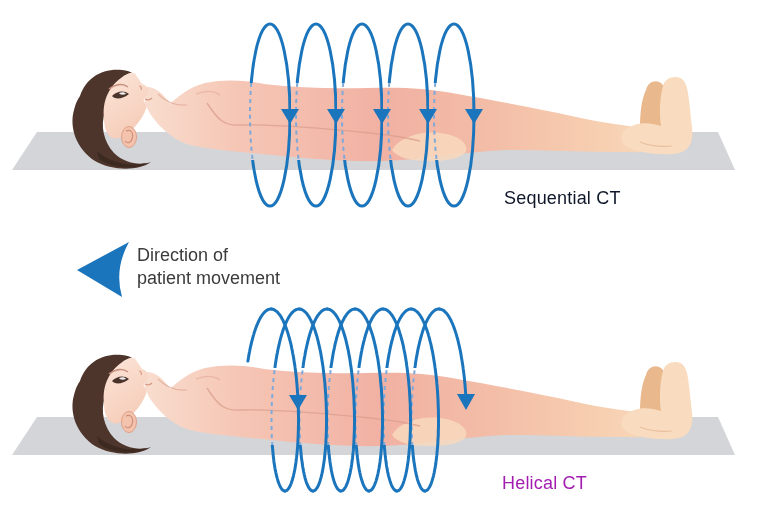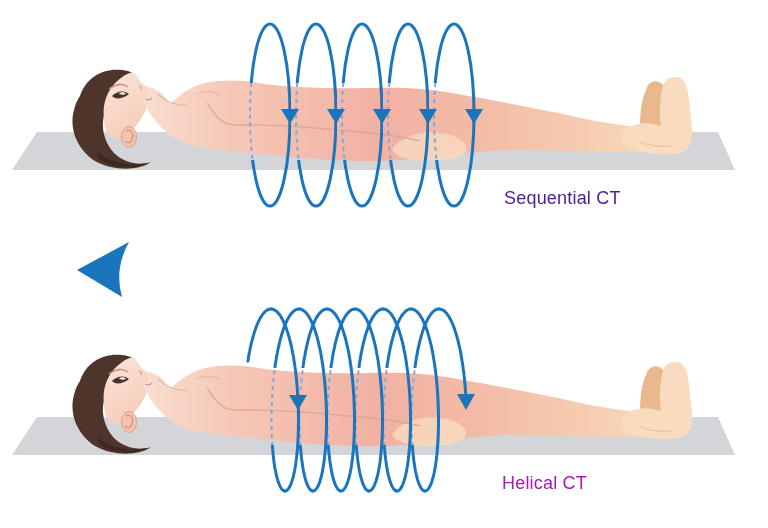--- a/index.html
+++ b/index.html
@@ -110,15 +110,19 @@
         <path d="M247.9 361.1L248.3 358.7L248.7 356.2L249.1 353.9L249.6 351.5L250.0 349.3L250.5 347.0L251.0 344.8L251.5 342.7L252.0 340.6L252.6 338.5L253.1 336.5L253.7 334.6L254.2 332.8L254.8 330.9L255.4 329.2L256.0 327.5L256.6 325.9L257.3 324.3L257.9 322.9L258.5 321.4L259.2 320.1L259.9 318.8L260.5 317.6L261.2 316.5L261.9 315.5L262.6 314.5L263.3 313.6L264.0 312.8L264.7 312.0L265.4 311.4L266.2 310.8L266.9 310.3L267.6 309.9L268.3 309.5L269.1 309.3L269.8 309.1L270.5 309.0L271.3 309.0M284.7 491.0L284.2 490.9L283.8 490.7L283.3 490.5L282.8 490.1L282.4 489.7L281.9 489.2L281.5 488.6L281.0 488.0L280.6 487.2L280.1 486.4L279.7 485.5L279.3 484.5L278.9 483.5L278.5 482.4L278.0 481.2L277.7 479.9L277.3 478.6L276.9 477.1L276.5 475.7L276.2 474.1L275.8 472.5L275.5 470.8L275.1 469.1L274.8 467.2L274.5 465.4L274.2 463.5L273.9 461.5L273.7 459.4L273.4 457.3L273.2 455.2L273.0 453.0L272.8 450.7L272.6 448.5L272.4 446.1L272.2 443.8L272.1 441.3L272.0 438.9L271.8 436.4L271.7 433.9L271.7 431.3L271.6 428.8L271.5 426.2L271.5 423.5L271.5 420.9L271.5 418.2L271.5 415.5L271.6 412.8L271.6 410.1L271.7 407.4L271.8 404.7L271.9 402.0L272.0 399.2L272.2 396.5L272.4 393.8L272.5 391.1L272.7 388.3L273.0 385.6L273.2 383.0L273.4 380.3L273.7 377.6L274.0 375.0L274.3 372.4L274.6 369.8L275.0 367.2L275.3 364.7L275.7 362.2L276.1 359.7L276.5 357.3L276.9 354.9L277.4 352.6L277.8 350.3L278.3 348.0L278.8 345.8L279.3 343.6L279.8 341.5L280.3 339.4L280.9 337.4L281.4 335.5L282.0 333.6L282.6 331.7L283.1 330.0L283.7 328.2L284.4 326.6L285.0 325.0L285.6 323.5L286.3 322.1L286.9 320.7L287.6 319.4L288.2 318.2L288.9 317.0L289.6 315.9L290.3 314.9L291.0 314.0L291.7 313.1L292.4 312.4L293.1 311.7L293.8 311.0L294.6 310.5L295.3 310.1L296.0 309.7L296.7 309.4L297.5 309.2L298.2 309.0L298.9 309.0L299.7 309.0M312.9 491.0L312.4 490.9L312.0 490.8L311.5 490.6L311.0 490.3L310.6 489.9L310.1 489.4L309.7 488.9L309.2 488.3L308.8 487.6L308.3 486.8L307.9 485.9L307.5 485.0L307.0 484.0L306.6 482.9L306.2 481.7L305.8 480.5L305.4 479.2L305.0 477.8L304.7 476.3L304.3 474.8L304.0 473.2L303.6 471.6L303.3 469.8L303.0 468.1L302.6 466.2L302.4 464.3L302.1 462.3L301.8 460.3L301.5 458.3L301.3 456.1L301.1 454.0L300.9 451.7L300.7 449.5L300.5 447.2L300.3 444.8L300.1 442.4L300.0 440.0L299.9 437.5L299.8 435.0L299.7 432.5L299.6 429.9L299.6 427.3L299.5 424.7L299.5 422.1L299.5 419.4L299.5 416.7L299.5 414.0L299.6 411.3L299.7 408.6L299.8 405.9L299.9 403.2L300.0 400.4L300.1 397.7L300.3 395.0L300.5 392.3L300.6 389.5L300.9 386.8L301.1 384.1L301.3 381.5L301.6 378.8L301.9 376.1L302.2 373.5L302.5 370.9L302.8 368.4L303.2 365.8L303.5 363.3L303.9 360.8L304.3 358.4L304.8 356.0L305.2 353.6L305.6 351.3L306.1 349.0L306.6 346.7L307.1 344.6L307.6 342.4L308.1 340.3L308.6 338.3L309.2 336.3L309.7 334.4L310.3 332.5L310.9 330.7L311.5 329.0L312.1 327.3L312.7 325.7L313.3 324.2L314.0 322.7L314.6 321.3L315.3 319.9L315.9 318.7L316.6 317.5L317.3 316.4L318.0 315.3L318.7 314.4L319.4 313.5L320.1 312.7L320.8 312.0L321.5 311.3L322.2 310.7L323.0 310.2L323.7 309.8L324.4 309.5L325.2 309.3L325.9 309.1L326.6 309.0L327.4 309.0M340.6 491.0L340.2 490.9L339.7 490.7L339.3 490.4L338.8 490.1L338.3 489.6L337.9 489.1L337.4 488.5L337.0 487.9L336.5 487.1L336.1 486.3L335.7 485.4L335.2 484.4L334.8 483.4L334.4 482.2L334.0 481.0L333.6 479.7L333.2 478.4L332.8 477.0L332.5 475.5L332.1 473.9L331.8 472.3L331.4 470.6L331.1 468.8L330.8 467.0L330.5 465.2L330.2 463.2L329.9 461.2L329.7 459.2L329.4 457.1L329.2 454.9L328.9 452.7L328.7 450.5L328.5 448.2L328.4 445.8L328.2 443.5L328.1 441.0L327.9 438.6L327.8 436.1L327.7 433.6L327.6 431.0L327.6 428.4L327.5 425.8L327.5 423.2L327.5 420.6L327.5 417.9L327.5 415.2L327.6 412.5L327.6 409.8L327.7 407.1L327.8 404.4L327.9 401.6L328.1 398.9L328.2 396.2L328.4 393.5L328.6 390.7L328.8 388.0L329.0 385.3L329.2 382.6L329.5 380.0L329.8 377.3L330.0 374.7L330.4 372.1L330.7 369.5L331.0 366.9L331.4 364.4L331.8 361.9L332.2 359.4L332.6 357.0L333.0 354.6L333.4 352.3L333.9 350.0L334.4 347.7L334.8 345.5L335.3 343.3L335.9 341.2L336.4 339.2L336.9 337.2L337.5 335.2L338.0 333.3L338.6 331.5L339.2 329.7L339.8 328.0L340.4 326.4L341.1 324.8L341.7 323.3L342.3 321.9L343.0 320.5L343.7 319.2L344.3 318.0L345.0 316.9L345.7 315.8L346.4 314.8L347.1 313.9L347.8 313.0L348.5 312.3L349.2 311.6L349.9 311.0L350.6 310.5L351.4 310.0L352.1 309.6L352.8 309.4L353.6 309.2L354.3 309.0L355.0 309.0M368.9 491.0L368.4 490.9L367.9 490.8L367.5 490.5L367.0 490.2L366.5 489.8L366.1 489.4L365.6 488.8L365.2 488.2L364.7 487.5L364.3 486.7L363.9 485.8L363.4 484.9L363.0 483.8L362.6 482.7L362.2 481.6L361.8 480.3L361.4 479.0L361.0 477.6L360.6 476.1L360.3 474.6L359.9 473.0L359.6 471.3L359.2 469.6L358.9 467.8L358.6 466.0L358.3 464.1L358.0 462.1L357.8 460.1L357.5 458.0L357.3 455.9L357.0 453.7L356.8 451.5L356.6 449.2L356.4 446.9L356.3 444.5L356.1 442.1L356.0 439.7L355.9 437.2L355.8 434.7L355.7 432.2L355.6 429.6L355.6 427.0L355.5 424.4L355.5 421.7L355.5 419.1L355.5 416.4L355.6 413.7L355.6 411.0L355.7 408.3L355.8 405.6L355.9 402.8L356.0 400.1L356.1 397.4L356.3 394.6L356.5 391.9L356.7 389.2L356.9 386.5L357.1 383.8L357.4 381.1L357.6 378.5L357.9 375.8L358.2 373.2L358.5 370.6L358.9 368.0L359.2 365.5L359.6 363.0L360.0 360.5L360.4 358.1L360.8 355.7L361.2 353.3L361.7 351.0L362.1 348.7L362.6 346.5L363.1 344.3L363.6 342.2L364.2 340.1L364.7 338.0L365.2 336.1L365.8 334.2L366.4 332.3L367.0 330.5L367.6 328.8L368.2 327.1L368.8 325.5L369.4 324.0L370.1 322.5L370.7 321.1L371.4 319.8L372.0 318.5L372.7 317.4L373.4 316.3L374.1 315.2L374.8 314.3L375.5 313.4L376.2 312.6L376.9 311.9L377.6 311.2L378.3 310.7L379.1 310.2L379.8 309.8L380.5 309.5L381.2 309.2L382.0 309.1L382.7 309.0L383.4 309.0M396.6 491.0L396.1 490.9L395.7 490.7L395.2 490.4L394.7 490.0L394.3 489.6L393.8 489.1L393.4 488.5L392.9 487.8L392.5 487.0L392.0 486.2L391.6 485.3L391.2 484.3L390.8 483.2L390.4 482.1L390.0 480.9L389.6 479.6L389.2 478.2L388.8 476.8L388.4 475.3L388.1 473.7L387.7 472.1L387.4 470.4L387.1 468.6L386.7 466.8L386.4 464.9L386.2 463.0L385.9 461.0L385.6 458.9L385.4 456.8L385.1 454.7L384.9 452.5L384.7 450.2L384.5 447.9L384.4 445.6L384.2 443.2L384.0 440.8L383.9 438.3L383.8 435.8L383.7 433.3L383.6 430.7L383.6 428.1L383.5 425.5L383.5 422.9L383.5 420.2L383.5 417.6L383.5 414.9L383.6 412.2L383.6 409.5L383.7 406.8L383.8 404.0L383.9 401.3L384.1 398.6L384.2 395.8L384.4 393.1L384.6 390.4L384.8 387.7L385.0 385.0L385.3 382.3L385.5 379.6L385.8 377.0L386.1 374.4L386.4 371.7L386.7 369.2L387.1 366.6L387.4 364.1L387.8 361.6L388.2 359.1L388.6 356.7L389.0 354.3L389.5 352.0L389.9 349.7L390.4 347.4L390.9 345.2L391.4 343.1L391.9 341.0L392.5 338.9L393.0 336.9L393.5 335.0L394.1 333.1L394.7 331.3L395.3 329.5L395.9 327.8L396.5 326.2L397.1 324.6L397.8 323.1L398.4 321.7L399.1 320.4L399.7 319.1L400.4 317.9L401.1 316.7L401.8 315.7L402.5 314.7L403.2 313.8L403.9 312.9L404.6 312.2L405.3 311.5L406.0 310.9L406.7 310.4L407.5 310.0L408.2 309.6L408.9 309.3L409.7 309.1L410.4 309.0L411.1 309.0M424.8 491.0L424.3 490.9L423.9 490.8L423.4 490.5L422.9 490.2L422.5 489.8L422.0 489.3L421.6 488.7L421.1 488.1L420.7 487.4L420.2 486.6L419.8 485.7L419.4 484.7L418.9 483.7L418.5 482.6L418.1 481.4L417.7 480.2L417.3 478.8L417.0 477.4L416.6 476.0L416.2 474.4L415.9 472.8L415.5 471.1L415.2 469.4L414.9 467.6L414.6 465.8L414.3 463.8L414.0 461.9L413.7 459.8L413.5 457.8L413.2 455.6L413.0 453.4L412.8 451.2L412.6 448.9L412.4 446.6L412.3 444.2L412.1 441.8L412.0 439.4L411.9 436.9L411.8 434.4L411.7 431.8L411.6 429.3L411.6 426.7L411.5 424.1L411.5 421.4L411.5 418.7L411.5 416.1L411.6 413.4L411.6 410.7L411.7 408.0L411.8 405.2L411.9 402.5L412.0 399.8L412.2 397.0L412.3 394.3L412.5 391.6L412.7 388.9L412.9 386.2L413.1 383.5L413.4 380.8L413.7 378.1L414.0 375.5L414.3 372.9L414.6 370.3L414.9 367.7L415.3 365.2L415.6 362.7L416.0 360.2L416.4 357.8L416.9 355.4L417.3 353.0L417.7 350.7L418.2 348.4L418.7 346.2L419.2 344.0L419.7 341.9L420.2 339.8L420.8 337.8L421.3 335.8L421.9 333.9L422.4 332.1L423.0 330.3L423.6 328.6L424.2 326.9L424.9 325.3L425.5 323.8L426.1 322.3L426.8 321.0L427.4 319.6L428.1 318.4L428.8 317.2L429.5 316.1L430.2 315.1L430.9 314.2L431.6 313.3L432.3 312.5L433.0 311.8L433.7 311.2L434.4 310.6L435.1 310.1L435.9 309.7L436.6 309.4L437.3 309.2L438.1 309.1L438.8 309.0L439.5 309.0" clip-path="url(#cbB)" stroke="#7fa9d9" stroke-width="2" stroke-dasharray="4 4" fill="none"></path>
         <path d="M247.9 361.1L248.3 358.7L248.7 356.2L249.1 353.9L249.6 351.5L250.0 349.3L250.5 347.0L251.0 344.8L251.5 342.7L252.0 340.6L252.6 338.5L253.1 336.5L253.7 334.6L254.2 332.8L254.8 330.9L255.4 329.2L256.0 327.5L256.6 325.9L257.3 324.3L257.9 322.9L258.5 321.4L259.2 320.1L259.9 318.8L260.5 317.6L261.2 316.5L261.9 315.5L262.6 314.5L263.3 313.6L264.0 312.8L264.7 312.0L265.4 311.4L266.2 310.8L266.9 310.3L267.6 309.9L268.3 309.5L269.1 309.3L269.8 309.1L270.5 309.0L271.3 309.0M284.7 491.0L284.2 490.9L283.8 490.7L283.3 490.5L282.8 490.1L282.4 489.7L281.9 489.2L281.5 488.6L281.0 488.0L280.6 487.2L280.1 486.4L279.7 485.5L279.3 484.5L278.9 483.5L278.5 482.4L278.0 481.2L277.7 479.9L277.3 478.6L276.9 477.1L276.5 475.7L276.2 474.1L275.8 472.5L275.5 470.8L275.1 469.1L274.8 467.2L274.5 465.4L274.2 463.5L273.9 461.5L273.7 459.4L273.4 457.3L273.2 455.2L273.0 453.0L272.8 450.7L272.6 448.5L272.4 446.1L272.2 443.8L272.1 441.3L272.0 438.9L271.8 436.4L271.7 433.9L271.7 431.3L271.6 428.8L271.5 426.2L271.5 423.5L271.5 420.9L271.5 418.2L271.5 415.5L271.6 412.8L271.6 410.1L271.7 407.4L271.8 404.7L271.9 402.0L272.0 399.2L272.2 396.5L272.4 393.8L272.5 391.1L272.7 388.3L273.0 385.6L273.2 383.0L273.4 380.3L273.7 377.6L274.0 375.0L274.3 372.4L274.6 369.8L275.0 367.2L275.3 364.7L275.7 362.2L276.1 359.7L276.5 357.3L276.9 354.9L277.4 352.6L277.8 350.3L278.3 348.0L278.8 345.8L279.3 343.6L279.8 341.5L280.3 339.4L280.9 337.4L281.4 335.5L282.0 333.6L282.6 331.7L283.1 330.0L283.7 328.2L284.4 326.6L285.0 325.0L285.6 323.5L286.3 322.1L286.9 320.7L287.6 319.4L288.2 318.2L288.9 317.0L289.6 315.9L290.3 314.9L291.0 314.0L291.7 313.1L292.4 312.4L293.1 311.7L293.8 311.0L294.6 310.5L295.3 310.1L296.0 309.7L296.7 309.4L297.5 309.2L298.2 309.0L298.9 309.0L299.7 309.0M312.9 491.0L312.4 490.9L312.0 490.8L311.5 490.6L311.0 490.3L310.6 489.9L310.1 489.4L309.7 488.9L309.2 488.3L308.8 487.6L308.3 486.8L307.9 485.9L307.5 485.0L307.0 484.0L306.6 482.9L306.2 481.7L305.8 480.5L305.4 479.2L305.0 477.8L304.7 476.3L304.3 474.8L304.0 473.2L303.6 471.6L303.3 469.8L303.0 468.1L302.6 466.2L302.4 464.3L302.1 462.3L301.8 460.3L301.5 458.3L301.3 456.1L301.1 454.0L300.9 451.7L300.7 449.5L300.5 447.2L300.3 444.8L300.1 442.4L300.0 440.0L299.9 437.5L299.8 435.0L299.7 432.5L299.6 429.9L299.6 427.3L299.5 424.7L299.5 422.1L299.5 419.4L299.5 416.7L299.5 414.0L299.6 411.3L299.7 408.6L299.8 405.9L299.9 403.2L300.0 400.4L300.1 397.7L300.3 395.0L300.5 392.3L300.6 389.5L300.9 386.8L301.1 384.1L301.3 381.5L301.6 378.8L301.9 376.1L302.2 373.5L302.5 370.9L302.8 368.4L303.2 365.8L303.5 363.3L303.9 360.8L304.3 358.4L304.8 356.0L305.2 353.6L305.6 351.3L306.1 349.0L306.6 346.7L307.1 344.6L307.6 342.4L308.1 340.3L308.6 338.3L309.2 336.3L309.7 334.4L310.3 332.5L310.9 330.7L311.5 329.0L312.1 327.3L312.7 325.7L313.3 324.2L314.0 322.7L314.6 321.3L315.3 319.9L315.9 318.7L316.6 317.5L317.3 316.4L318.0 315.3L318.7 314.4L319.4 313.5L320.1 312.7L320.8 312.0L321.5 311.3L322.2 310.7L323.0 310.2L323.7 309.8L324.4 309.5L325.2 309.3L325.9 309.1L326.6 309.0L327.4 309.0M340.6 491.0L340.2 490.9L339.7 490.7L339.3 490.4L338.8 490.1L338.3 489.6L337.9 489.1L337.4 488.5L337.0 487.9L336.5 487.1L336.1 486.3L335.7 485.4L335.2 484.4L334.8 483.4L334.4 482.2L334.0 481.0L333.6 479.7L333.2 478.4L332.8 477.0L332.5 475.5L332.1 473.9L331.8 472.3L331.4 470.6L331.1 468.8L330.8 467.0L330.5 465.2L330.2 463.2L329.9 461.2L329.7 459.2L329.4 457.1L329.2 454.9L328.9 452.7L328.7 450.5L328.5 448.2L328.4 445.8L328.2 443.5L328.1 441.0L327.9 438.6L327.8 436.1L327.7 433.6L327.6 431.0L327.6 428.4L327.5 425.8L327.5 423.2L327.5 420.6L327.5 417.9L327.5 415.2L327.6 412.5L327.6 409.8L327.7 407.1L327.8 404.4L327.9 401.6L328.1 398.9L328.2 396.2L328.4 393.5L328.6 390.7L328.8 388.0L329.0 385.3L329.2 382.6L329.5 380.0L329.8 377.3L330.0 374.7L330.4 372.1L330.7 369.5L331.0 366.9L331.4 364.4L331.8 361.9L332.2 359.4L332.6 357.0L333.0 354.6L333.4 352.3L333.9 350.0L334.4 347.7L334.8 345.5L335.3 343.3L335.9 341.2L336.4 339.2L336.9 337.2L337.5 335.2L338.0 333.3L338.6 331.5L339.2 329.7L339.8 328.0L340.4 326.4L341.1 324.8L341.7 323.3L342.3 321.9L343.0 320.5L343.7 319.2L344.3 318.0L345.0 316.9L345.7 315.8L346.4 314.8L347.1 313.9L347.8 313.0L348.5 312.3L349.2 311.6L349.9 311.0L350.6 310.5L351.4 310.0L352.1 309.6L352.8 309.4L353.6 309.2L354.3 309.0L355.0 309.0M368.9 491.0L368.4 490.9L367.9 490.8L367.5 490.5L367.0 490.2L366.5 489.8L366.1 489.4L365.6 488.8L365.2 488.2L364.7 487.5L364.3 486.7L363.9 485.8L363.4 484.9L363.0 483.8L362.6 482.7L362.2 481.6L361.8 480.3L361.4 479.0L361.0 477.6L360.6 476.1L360.3 474.6L359.9 473.0L359.6 471.3L359.2 469.6L358.9 467.8L358.6 466.0L358.3 464.1L358.0 462.1L357.8 460.1L357.5 458.0L357.3 455.9L357.0 453.7L356.8 451.5L356.6 449.2L356.4 446.9L356.3 444.5L356.1 442.1L356.0 439.7L355.9 437.2L355.8 434.7L355.7 432.2L355.6 429.6L355.6 427.0L355.5 424.4L355.5 421.7L355.5 419.1L355.5 416.4L355.6 413.7L355.6 411.0L355.7 408.3L355.8 405.6L355.9 402.8L356.0 400.1L356.1 397.4L356.3 394.6L356.5 391.9L356.7 389.2L356.9 386.5L357.1 383.8L357.4 381.1L357.6 378.5L357.9 375.8L358.2 373.2L358.5 370.6L358.9 368.0L359.2 365.5L359.6 363.0L360.0 360.5L360.4 358.1L360.8 355.7L361.2 353.3L361.7 351.0L362.1 348.7L362.6 346.5L363.1 344.3L363.6 342.2L364.2 340.1L364.7 338.0L365.2 336.1L365.8 334.2L366.4 332.3L367.0 330.5L367.6 328.8L368.2 327.1L368.8 325.5L369.4 324.0L370.1 322.5L370.7 321.1L371.4 319.8L372.0 318.5L372.7 317.4L373.4 316.3L374.1 315.2L374.8 314.3L375.5 313.4L376.2 312.6L376.9 311.9L377.6 311.2L378.3 310.7L379.1 310.2L379.8 309.8L380.5 309.5L381.2 309.2L382.0 309.1L382.7 309.0L383.4 309.0M396.6 491.0L396.1 490.9L395.7 490.7L395.2 490.4L394.7 490.0L394.3 489.6L393.8 489.1L393.4 488.5L392.9 487.8L392.5 487.0L392.0 486.2L391.6 485.3L391.2 484.3L390.8 483.2L390.4 482.1L390.0 480.9L389.6 479.6L389.2 478.2L388.8 476.8L388.4 475.3L388.1 473.7L387.7 472.1L387.4 470.4L387.1 468.6L386.7 466.8L386.4 464.9L386.2 463.0L385.9 461.0L385.6 458.9L385.4 456.8L385.1 454.7L384.9 452.5L384.7 450.2L384.5 447.9L384.4 445.6L384.2 443.2L384.0 440.8L383.9 438.3L383.8 435.8L383.7 433.3L383.6 430.7L383.6 428.1L383.5 425.5L383.5 422.9L383.5 420.2L383.5 417.6L383.5 414.9L383.6 412.2L383.6 409.5L383.7 406.8L383.8 404.0L383.9 401.3L384.1 398.6L384.2 395.8L384.4 393.1L384.6 390.4L384.8 387.7L385.0 385.0L385.3 382.3L385.5 379.6L385.8 377.0L386.1 374.4L386.4 371.7L386.7 369.2L387.1 366.6L387.4 364.1L387.8 361.6L388.2 359.1L388.6 356.7L389.0 354.3L389.5 352.0L389.9 349.7L390.4 347.4L390.9 345.2L391.4 343.1L391.9 341.0L392.5 338.9L393.0 336.9L393.5 335.0L394.1 333.1L394.7 331.3L395.3 329.5L395.9 327.8L396.5 326.2L397.1 324.6L397.8 323.1L398.4 321.7L399.1 320.4L399.7 319.1L400.4 317.9L401.1 316.7L401.8 315.7L402.5 314.7L403.2 313.8L403.9 312.9L404.6 312.2L405.3 311.5L406.0 310.9L406.7 310.4L407.5 310.0L408.2 309.6L408.9 309.3L409.7 309.1L410.4 309.0L411.1 309.0M424.8 491.0L424.3 490.9L423.9 490.8L423.4 490.5L422.9 490.2L422.5 489.8L422.0 489.3L421.6 488.7L421.1 488.1L420.7 487.4L420.2 486.6L419.8 485.7L419.4 484.7L418.9 483.7L418.5 482.6L418.1 481.4L417.7 480.2L417.3 478.8L417.0 477.4L416.6 476.0L416.2 474.4L415.9 472.8L415.5 471.1L415.2 469.4L414.9 467.6L414.6 465.8L414.3 463.8L414.0 461.9L413.7 459.8L413.5 457.8L413.2 455.6L413.0 453.4L412.8 451.2L412.6 448.9L412.4 446.6L412.3 444.2L412.1 441.8L412.0 439.4L411.9 436.9L411.8 434.4L411.7 431.8L411.6 429.3L411.6 426.7L411.5 424.1L411.5 421.4L411.5 418.7L411.5 416.1L411.6 413.4L411.6 410.7L411.7 408.0L411.8 405.2L411.9 402.5L412.0 399.8L412.2 397.0L412.3 394.3L412.5 391.6L412.7 388.9L412.9 386.2L413.1 383.5L413.4 380.8L413.7 378.1L414.0 375.5L414.3 372.9L414.6 370.3L414.9 367.7L415.3 365.2L415.6 362.7L416.0 360.2L416.4 357.8L416.9 355.4L417.3 353.0L417.7 350.7L418.2 348.4L418.7 346.2L419.2 344.0L419.7 341.9L420.2 339.8L420.8 337.8L421.3 335.8L421.9 333.9L422.4 332.1L423.0 330.3L423.6 328.6L424.2 326.9L424.9 325.3L425.5 323.8L426.1 322.3L426.8 321.0L427.4 319.6L428.1 318.4L428.8 317.2L429.5 316.1L430.2 315.1L430.9 314.2L431.6 313.3L432.3 312.5L433.0 311.8L433.7 311.2L434.4 310.6L435.1 310.1L435.9 309.7L436.6 309.4L437.3 309.2L438.1 309.1L438.8 309.0L439.5 309.0" clip-path="url(#coB)" stroke="#1b75bc" stroke-width="3" fill="none" stroke-linecap="round"></path>
         <path d="M271.3 309.0L272.0 309.1L272.7 309.2L273.5 309.5L274.2 309.8L274.9 310.2L275.6 310.7L276.4 311.2L277.1 311.8L277.8 312.6L278.5 313.4L279.2 314.2L279.9 315.2L280.6 316.2L281.3 317.3L281.9 318.5L282.6 319.7L283.3 321.1L283.9 322.5L284.6 323.9L285.2 325.5L285.8 327.1L286.4 328.7L287.0 330.4L287.6 332.2L288.2 334.1L288.7 336.0L289.3 338.0L289.8 340.0L290.4 342.1L290.9 344.2L291.4 346.4L291.8 348.6L292.3 350.9L292.7 353.2L293.2 355.6L293.6 358.0L294.0 360.4L294.4 362.9L294.8 365.4L295.1 367.9L295.5 370.5L295.8 373.1L296.1 375.7L296.4 378.4L296.6 381.0L296.9 383.7L297.1 386.4L297.3 389.1L297.5 391.8L297.7 394.5L297.9 397.3L298.0 400.0L298.1 402.7L298.2 405.5L298.3 408.2L298.4 410.9L298.4 413.6L298.5 416.3L298.5 419.0L298.5 421.6L298.5 424.3L298.4 426.9L298.4 429.5L298.3 432.1L298.2 434.6L298.1 437.1L298.0 439.6L297.9 442.0L297.7 444.4L297.6 446.8L297.4 449.1L297.2 451.4L297.0 453.6L296.7 455.8L296.5 457.9L296.2 460.0L296.0 462.0L295.7 464.0L295.4 465.9L295.1 467.8L294.8 469.6L294.4 471.3L294.1 472.9L293.7 474.5L293.4 476.1L293.0 477.5L292.6 478.9L292.2 480.3L291.8 481.5L291.4 482.7L291.0 483.8L290.6 484.8L290.2 485.8L289.7 486.6L289.3 487.4L288.8 488.2L288.4 488.8L287.9 489.3L287.5 489.8L287.0 490.2L286.6 490.5L286.1 490.8L285.6 490.9L285.2 491.0L284.7 491.0M299.7 309.0L300.4 309.2L301.1 309.3L301.9 309.6L302.6 310.0L303.3 310.4L304.0 311.0L304.8 311.6L305.5 312.2L306.2 313.0L306.9 313.8L307.6 314.8L308.3 315.8L309.0 316.8L309.7 318.0L310.3 319.2L311.0 320.5L311.6 321.8L312.3 323.3L312.9 324.8L313.5 326.3L314.2 328.0L314.8 329.7L315.3 331.4L315.9 333.3L316.5 335.2L317.1 337.1L317.6 339.1L318.1 341.2L318.6 343.3L319.1 345.4L319.6 347.6L320.1 349.9L320.6 352.2L321.0 354.5L321.4 356.9L321.8 359.3L322.2 361.8L322.6 364.3L323.0 366.8L323.3 369.4L323.6 372.0L323.9 374.6L324.2 377.2L324.5 379.9L324.8 382.5L325.0 385.2L325.2 387.9L325.4 390.6L325.6 393.3L325.8 396.1L325.9 398.8L326.1 401.5L326.2 404.3L326.3 407.0L326.4 409.7L326.4 412.4L326.5 415.1L326.5 417.8L326.5 420.5L326.5 423.1L326.5 425.7L326.4 428.4L326.4 430.9L326.3 433.5L326.2 436.0L326.1 438.5L325.9 441.0L325.8 443.4L325.6 445.8L325.5 448.1L325.3 450.4L325.1 452.6L324.8 454.8L324.6 457.0L324.4 459.1L324.1 461.1L323.8 463.1L323.5 465.1L323.2 467.0L322.9 468.8L322.6 470.5L322.3 472.2L321.9 473.9L321.5 475.4L321.2 476.9L320.8 478.3L320.4 479.7L320.0 481.0L319.6 482.2L319.2 483.3L318.8 484.4L318.4 485.4L317.9 486.3L317.5 487.1L317.0 487.8L316.6 488.5L316.1 489.1L315.7 489.6L315.2 490.1L314.8 490.4L314.3 490.7L313.8 490.9L313.4 491.0L312.9 491.0M327.4 309.0L328.1 309.1L328.8 309.3L329.6 309.5L330.3 309.8L331.0 310.2L331.7 310.7L332.5 311.3L333.2 311.9L333.9 312.7L334.6 313.5L335.3 314.3L336.0 315.3L336.7 316.3L337.4 317.5L338.0 318.6L338.7 319.9L339.4 321.2L340.0 322.6L340.6 324.1L341.3 325.6L341.9 327.3L342.5 328.9L343.1 330.7L343.7 332.5L344.2 334.3L344.8 336.2L345.4 338.2L345.9 340.2L346.4 342.3L346.9 344.5L347.4 346.7L347.9 348.9L348.4 351.2L348.8 353.5L349.2 355.9L349.7 358.3L350.1 360.7L350.4 363.2L350.8 365.7L351.2 368.3L351.5 370.8L351.8 373.4L352.1 376.0L352.4 378.7L352.7 381.4L352.9 384.0L353.1 386.7L353.3 389.4L353.5 392.2L353.7 394.9L353.9 397.6L354.0 400.3L354.1 403.1L354.2 405.8L354.3 408.5L354.4 411.2L354.4 413.9L354.5 416.6L354.5 419.3L354.5 422.0L354.5 424.6L354.4 427.2L354.4 429.8L354.3 432.4L354.2 434.9L354.1 437.4L354.0 439.9L353.9 442.3L353.7 444.7L353.5 447.1L353.4 449.4L353.2 451.7L352.9 453.9L352.7 456.1L352.5 458.2L352.2 460.3L351.9 462.3L351.7 464.2L351.4 466.1L351.1 468.0L350.7 469.8L350.4 471.5L350.1 473.1L349.7 474.7L349.3 476.3L349.0 477.7L348.6 479.1L348.2 480.4L347.8 481.7L347.4 482.8L347.0 483.9L346.5 484.9L346.1 485.9L345.7 486.7L345.2 487.5L344.8 488.2L344.3 488.9L343.9 489.4L343.4 489.9L343.0 490.3L342.5 490.6L342.0 490.8L341.6 490.9L341.1 491.0L340.6 491.0M355.0 309.0L355.8 309.0L356.5 309.2L357.2 309.4L358.0 309.7L358.7 310.0L359.4 310.5L360.1 311.0L360.9 311.6L361.6 312.3L362.3 313.1L363.0 313.9L363.7 314.9L364.4 315.9L365.1 317.0L365.7 318.1L366.4 319.3L367.1 320.6L367.7 322.0L368.4 323.4L369.0 325.0L369.6 326.5L370.2 328.2L370.8 329.9L371.4 331.7L372.0 333.5L372.6 335.4L373.1 337.3L373.7 339.3L374.2 341.4L374.7 343.5L375.2 345.7L375.7 347.9L376.2 350.2L376.6 352.5L377.0 354.8L377.5 357.2L377.9 359.6L378.3 362.1L378.6 364.6L379.0 367.1L379.3 369.7L379.7 372.3L380.0 374.9L380.3 377.5L380.5 380.2L380.8 382.9L381.0 385.5L381.3 388.2L381.5 391.0L381.6 393.7L381.8 396.4L382.0 399.1L382.1 401.9L382.2 404.6L382.3 407.3L382.4 410.0L382.4 412.7L382.5 415.4L382.5 418.1L382.5 420.8L382.5 423.4L382.5 426.1L382.4 428.7L382.3 431.2L382.3 433.8L382.2 436.3L382.1 438.8L381.9 441.2L381.8 443.7L381.6 446.0L381.4 448.4L381.2 450.7L381.0 452.9L380.8 455.1L380.6 457.3L380.3 459.3L380.1 461.4L379.8 463.4L379.5 465.3L379.2 467.2L378.9 469.0L378.5 470.7L378.2 472.4L377.9 474.0L377.5 475.6L377.1 477.1L376.8 478.5L376.4 479.8L376.0 481.1L375.6 482.3L375.1 483.4L374.7 484.5L374.3 485.5L373.9 486.4L373.4 487.2L373.0 487.9L372.5 488.6L372.1 489.2L371.6 489.7L371.2 490.1L370.7 490.4L370.2 490.7L369.8 490.9L369.3 491.0L368.9 491.0M383.4 309.0L384.2 309.1L384.9 309.3L385.6 309.5L386.4 309.9L387.1 310.3L387.8 310.8L388.5 311.4L389.3 312.0L390.0 312.7L390.7 313.6L391.4 314.5L392.1 315.4L392.8 316.5L393.4 317.6L394.1 318.8L394.8 320.1L395.4 321.4L396.1 322.8L396.7 324.3L397.3 325.8L398.0 327.4L398.6 329.1L399.2 330.9L399.7 332.7L400.3 334.5L400.9 336.5L401.4 338.5L402.0 340.5L402.5 342.6L403.0 344.7L403.5 346.9L403.9 349.2L404.4 351.5L404.9 353.8L405.3 356.2L405.7 358.6L406.1 361.0L406.5 363.5L406.8 366.0L407.2 368.6L407.5 371.1L407.8 373.7L408.1 376.4L408.4 379.0L408.7 381.7L408.9 384.4L409.2 387.1L409.4 389.8L409.6 392.5L409.7 395.2L409.9 397.9L410.0 400.7L410.2 403.4L410.3 406.1L410.3 408.8L410.4 411.5L410.5 414.3L410.5 416.9L410.5 419.6L410.5 422.3L410.5 424.9L410.4 427.5L410.4 430.1L410.3 432.7L410.2 435.2L410.1 437.7L410.0 440.2L409.8 442.6L409.7 445.0L409.5 447.4L409.3 449.7L409.1 451.9L408.9 454.1L408.7 456.3L408.4 458.4L408.2 460.5L407.9 462.5L407.6 464.5L407.3 466.4L407.0 468.2L406.7 470.0L406.4 471.7L406.0 473.3L405.7 474.9L405.3 476.4L404.9 477.9L404.5 479.3L404.1 480.6L403.7 481.8L403.3 483.0L402.9 484.0L402.5 485.1L402.1 486.0L401.6 486.8L401.2 487.6L400.7 488.3L400.3 488.9L399.8 489.5L399.4 489.9L398.9 490.3L398.5 490.6L398.0 490.8L397.5 490.9L397.1 491.0L396.6 491.0M411.1 309.0L411.9 309.1L412.6 309.2L413.3 309.4L414.0 309.7L414.8 310.1L415.5 310.6L416.2 311.1L416.9 311.7L417.7 312.4L418.4 313.2L419.1 314.1L419.8 315.0L420.5 316.0L421.1 317.1L421.8 318.3L422.5 319.5L423.1 320.8L423.8 322.2L424.4 323.6L425.1 325.1L425.7 326.7L426.3 328.4L426.9 330.1L427.5 331.9L428.1 333.7L428.6 335.6L429.2 337.6L429.7 339.6L430.2 341.7L430.8 343.8L431.3 346.0L431.7 348.2L432.2 350.4L432.7 352.8L433.1 355.1L433.5 357.5L433.9 359.9L434.3 362.4L434.7 364.9L435.0 367.4L435.4 370.0L435.7 372.6L436.0 375.2L436.3 377.8L436.6 380.5L436.8 383.2L437.1 385.9L437.3 388.6L437.5 391.3L437.7 394.0L437.8 396.7L438.0 399.5L438.1 402.2L438.2 404.9L438.3 407.6L438.4 410.4L438.4 413.1L438.5 415.8L438.5 418.4L438.5 421.1L438.5 423.8L438.5 426.4L438.4 429.0L438.3 431.6L438.3 434.1L438.2 436.6L438.0 439.1L437.9 441.5L437.8 444.0L437.6 446.3L437.4 448.7L437.2 450.9L437.0 453.2L436.8 455.4L436.5 457.5L436.3 459.6L436.0 461.6L435.8 463.6L435.5 465.5L435.2 467.4L434.8 469.2L434.5 470.9L434.2 472.6L433.8 474.2L433.5 475.8L433.1 477.3L432.7 478.7L432.3 480.0L431.9 481.3L431.5 482.5L431.1 483.6L430.7 484.6L430.3 485.6L429.8 486.5L429.4 487.3L428.9 488.0L428.5 488.7L428.0 489.2L427.6 489.7L427.1 490.2L426.7 490.5L426.2 490.7L425.7 490.9L425.3 491.0L424.8 491.0M439.5 309.0L440.3 309.1L441.0 309.3L441.7 309.6L442.5 309.9L443.2 310.3L443.9 310.8L444.6 311.4L445.3 312.1L446.1 312.8L446.8 313.7L447.5 314.6L448.2 315.5L448.8 316.6L449.5 317.7L450.2 318.9L450.9 320.2L451.5 321.6L452.2 323.0L452.8 324.5L453.4 326.0L454.0 327.6L454.6 329.3L455.2 331.1L455.8 332.9L456.4 334.8L456.9 336.7L457.5 338.7L458.0 340.7L458.5 342.8L459.0 345.0L459.5 347.2L460.0 349.4L460.5 351.7L460.9 354.1L461.3 356.4L461.7 358.9L462.1 361.3L462.5 363.8L462.9 366.3L463.2 368.9L463.6 371.5L463.9 374.1L464.2 376.7L464.5 379.3L464.7 382.0L465.0 384.7L465.2 387.4L465.4 390.1L465.6 392.8L465.8 395.5L465.9 398.3L466.0 400.0" stroke="#1b75bc" stroke-width="3" fill="none" stroke-linecap="round"></path>
         <polygon points="289,395 307,395 298,410" fill="#1b75bc"></polygon>
         <polygon points="456.99994722183624,393.99892227994593 474.99994722183624,393.99892227994593 465.99994722183624,409.99892227994593" fill="#1b75bc"></polygon>
       </g>
 
     <path id="dir-arrow" d="M 77,270 L 129,242 Q 114,269 122,297 Z" fill="#1b75bc"></path>
   </svg>
 
-  <div class="diagram-label" style="left: 504px; top: 188px; color: #4c1d95;">Sequential CT</div>
+  <div class="diagram-label" style="left: 504px; top: 188px; color: #0f172a;">Sequential CT</div>
   <div class="diagram-label" style="left: 502px; top: 473px; color: #a21caf;">Helical CT</div>
+  <div class="direction-note" style="left: 137px; top: 244px; color: rgb(59, 59, 59);">
+    <div>Direction of</div>
+    <div>patient movement</div>
+  </div>
 </div>
 
 </body></html>

